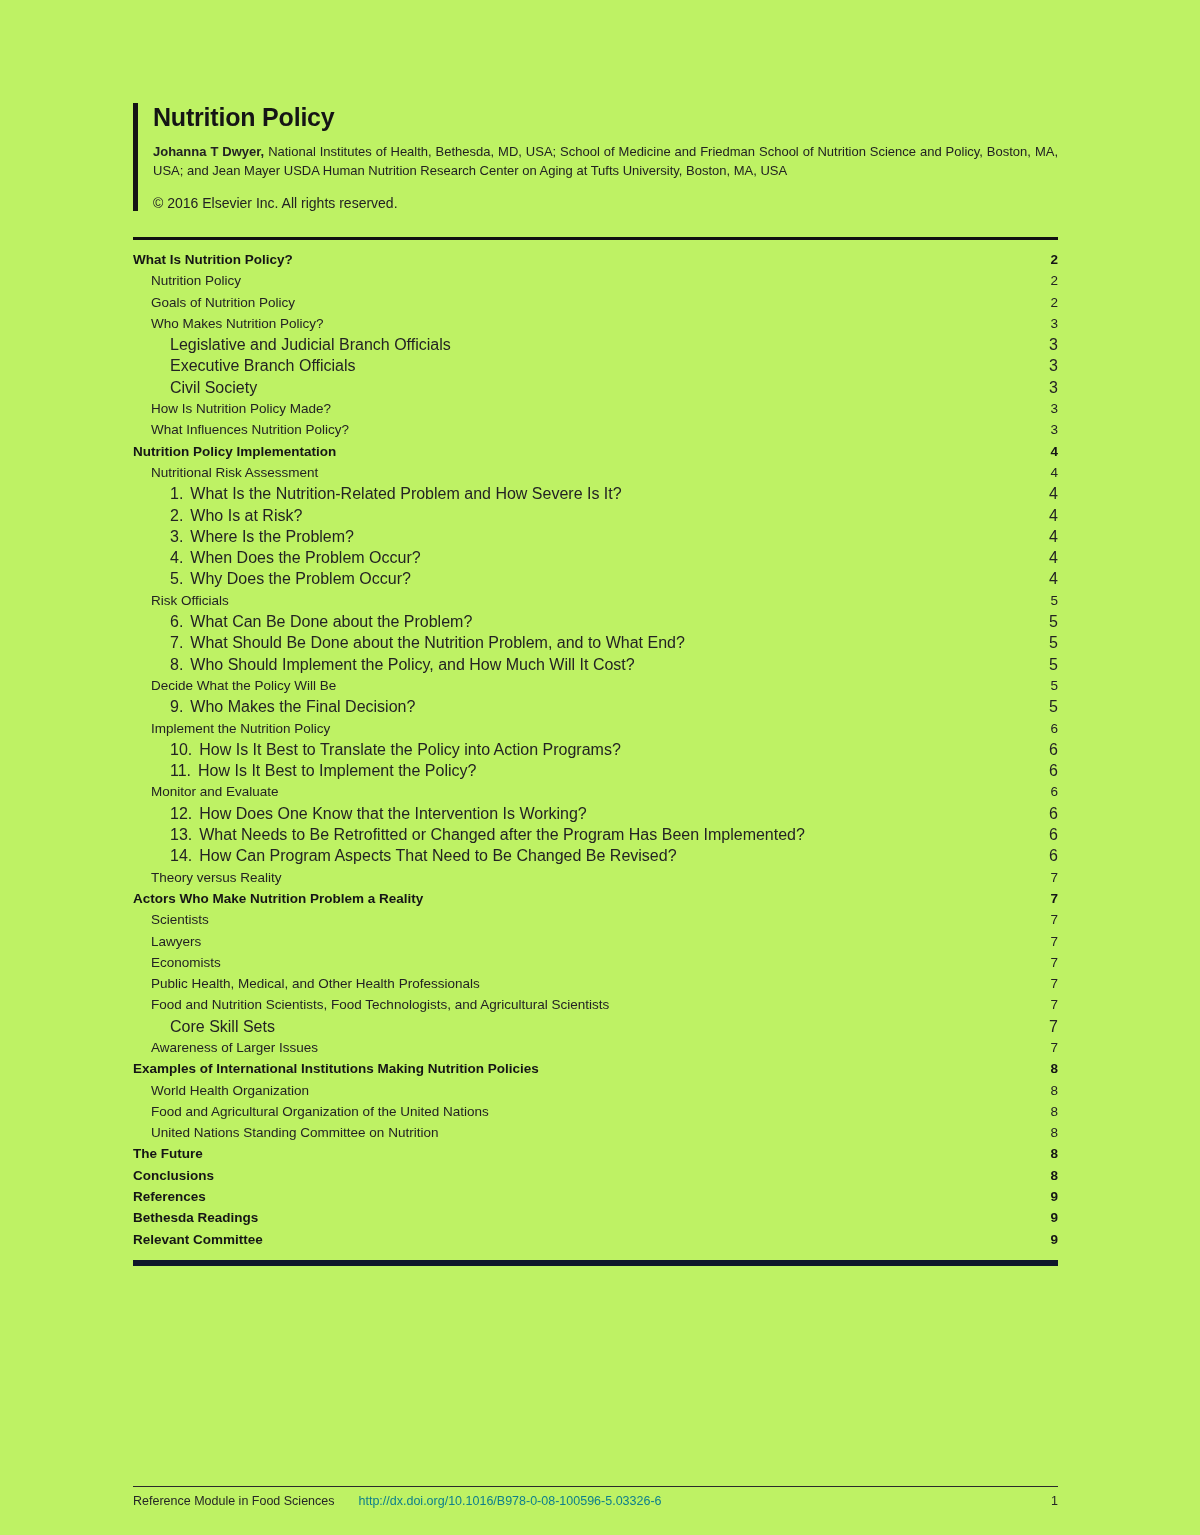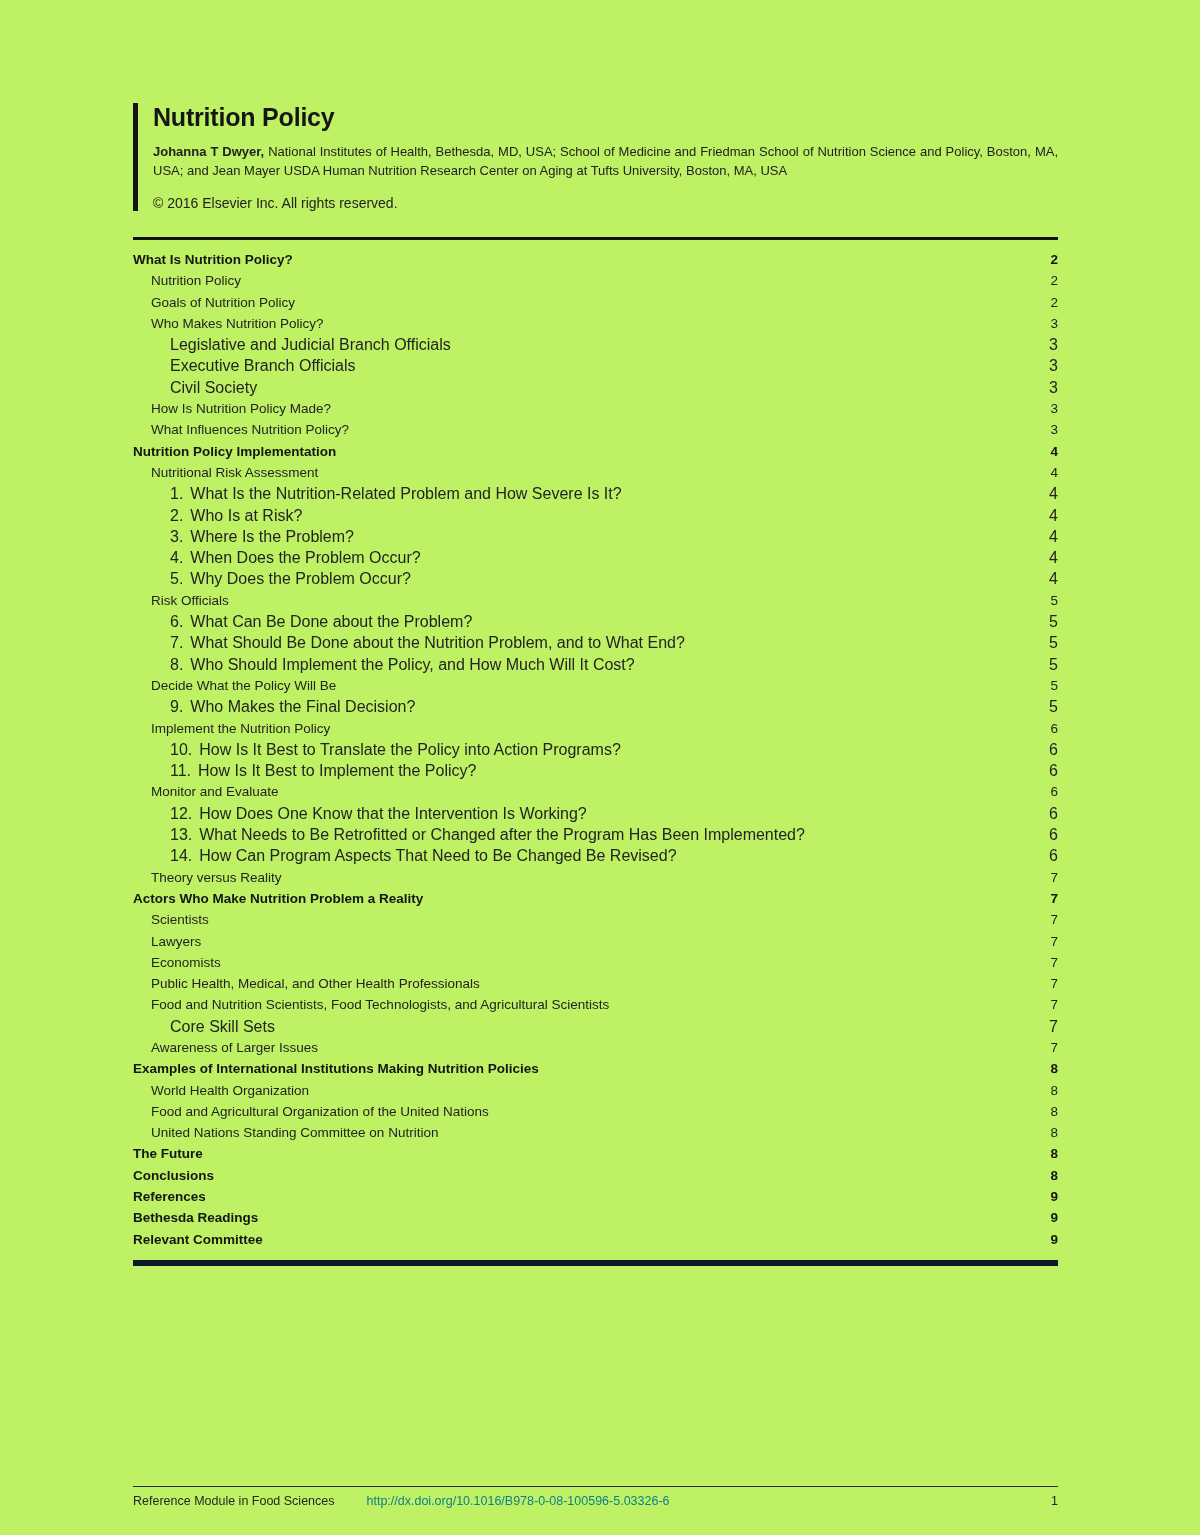--- a/index.html
+++ b/index.html
@@ -80,21 +80,21 @@
     left: 133px;
     width: 925px;
     border-top: 1.5px solid #2a2a2a;
     padding-top: 7px;
     display: flex;
     align-items: flex-end;
     font-size: 12.5px;
     color: #262626;
   }
   .doi-link {
-    margin-left: 32px;
+    margin-left: 24px;
     color: #0e7e8c;
     text-decoration: none;
   }
   .footer-page-number {
     margin-left: auto;
     text-align: right;
   }
 </style>
 </head>
 <body>

